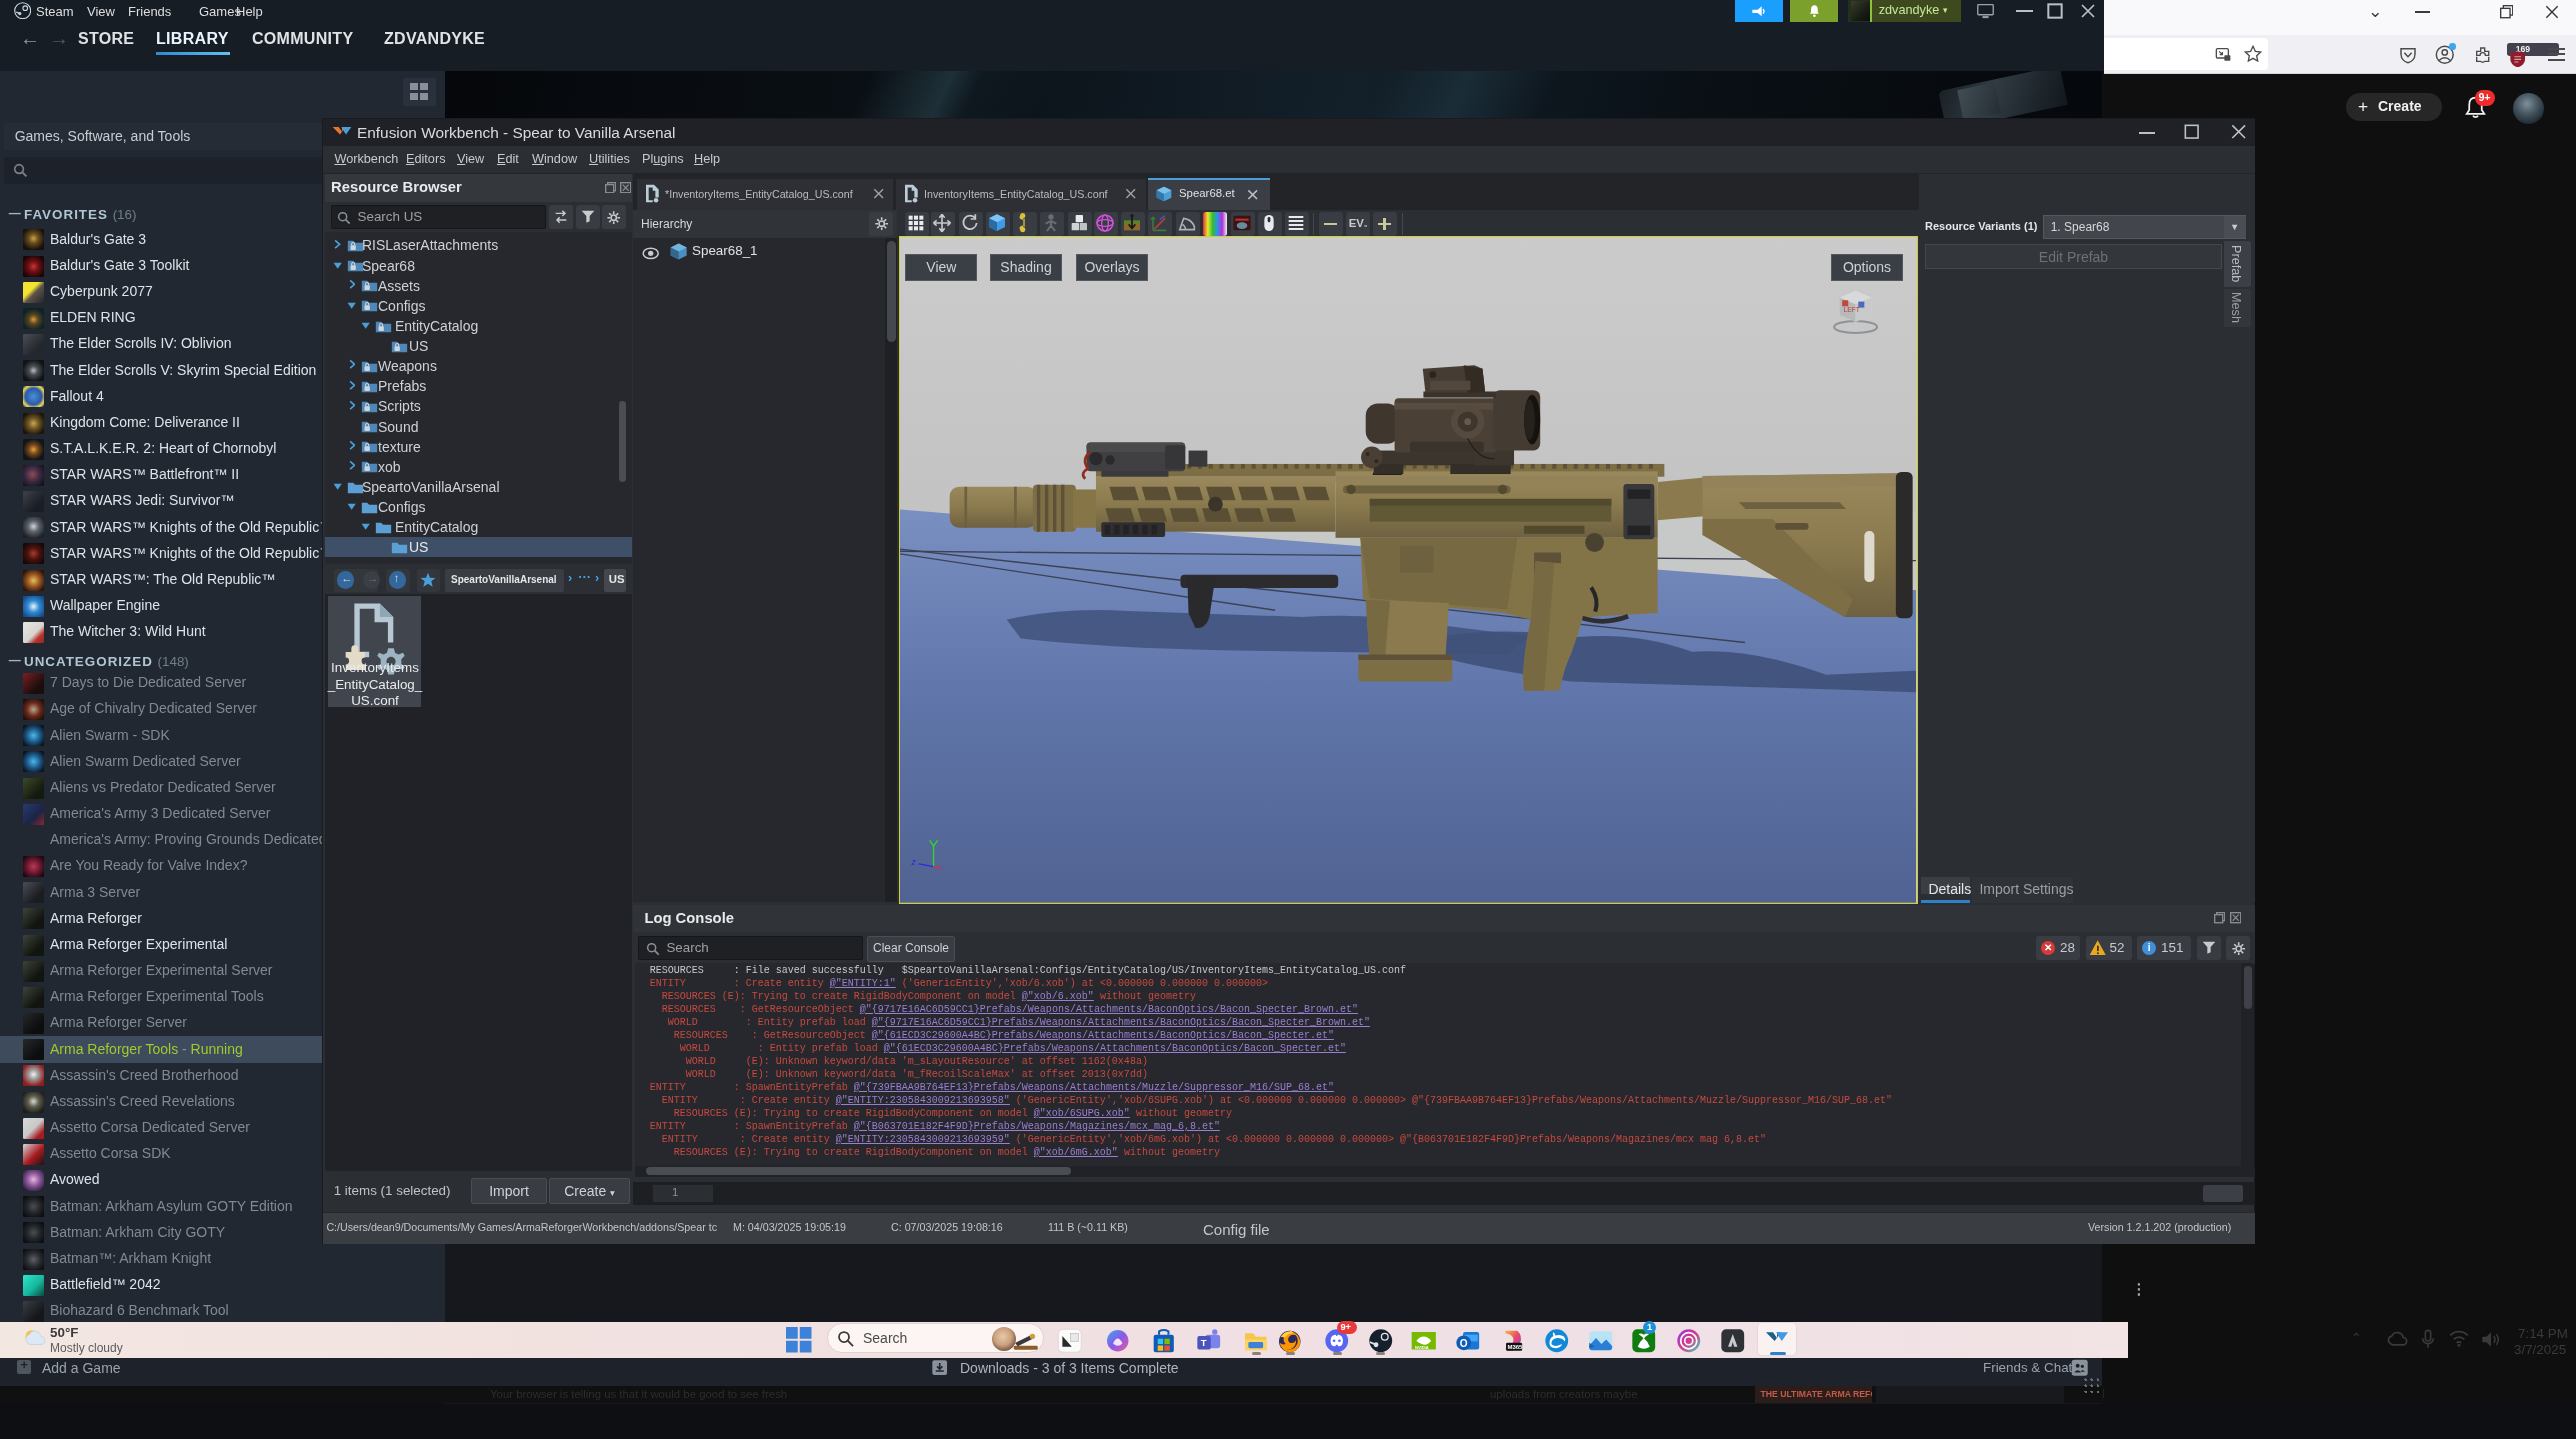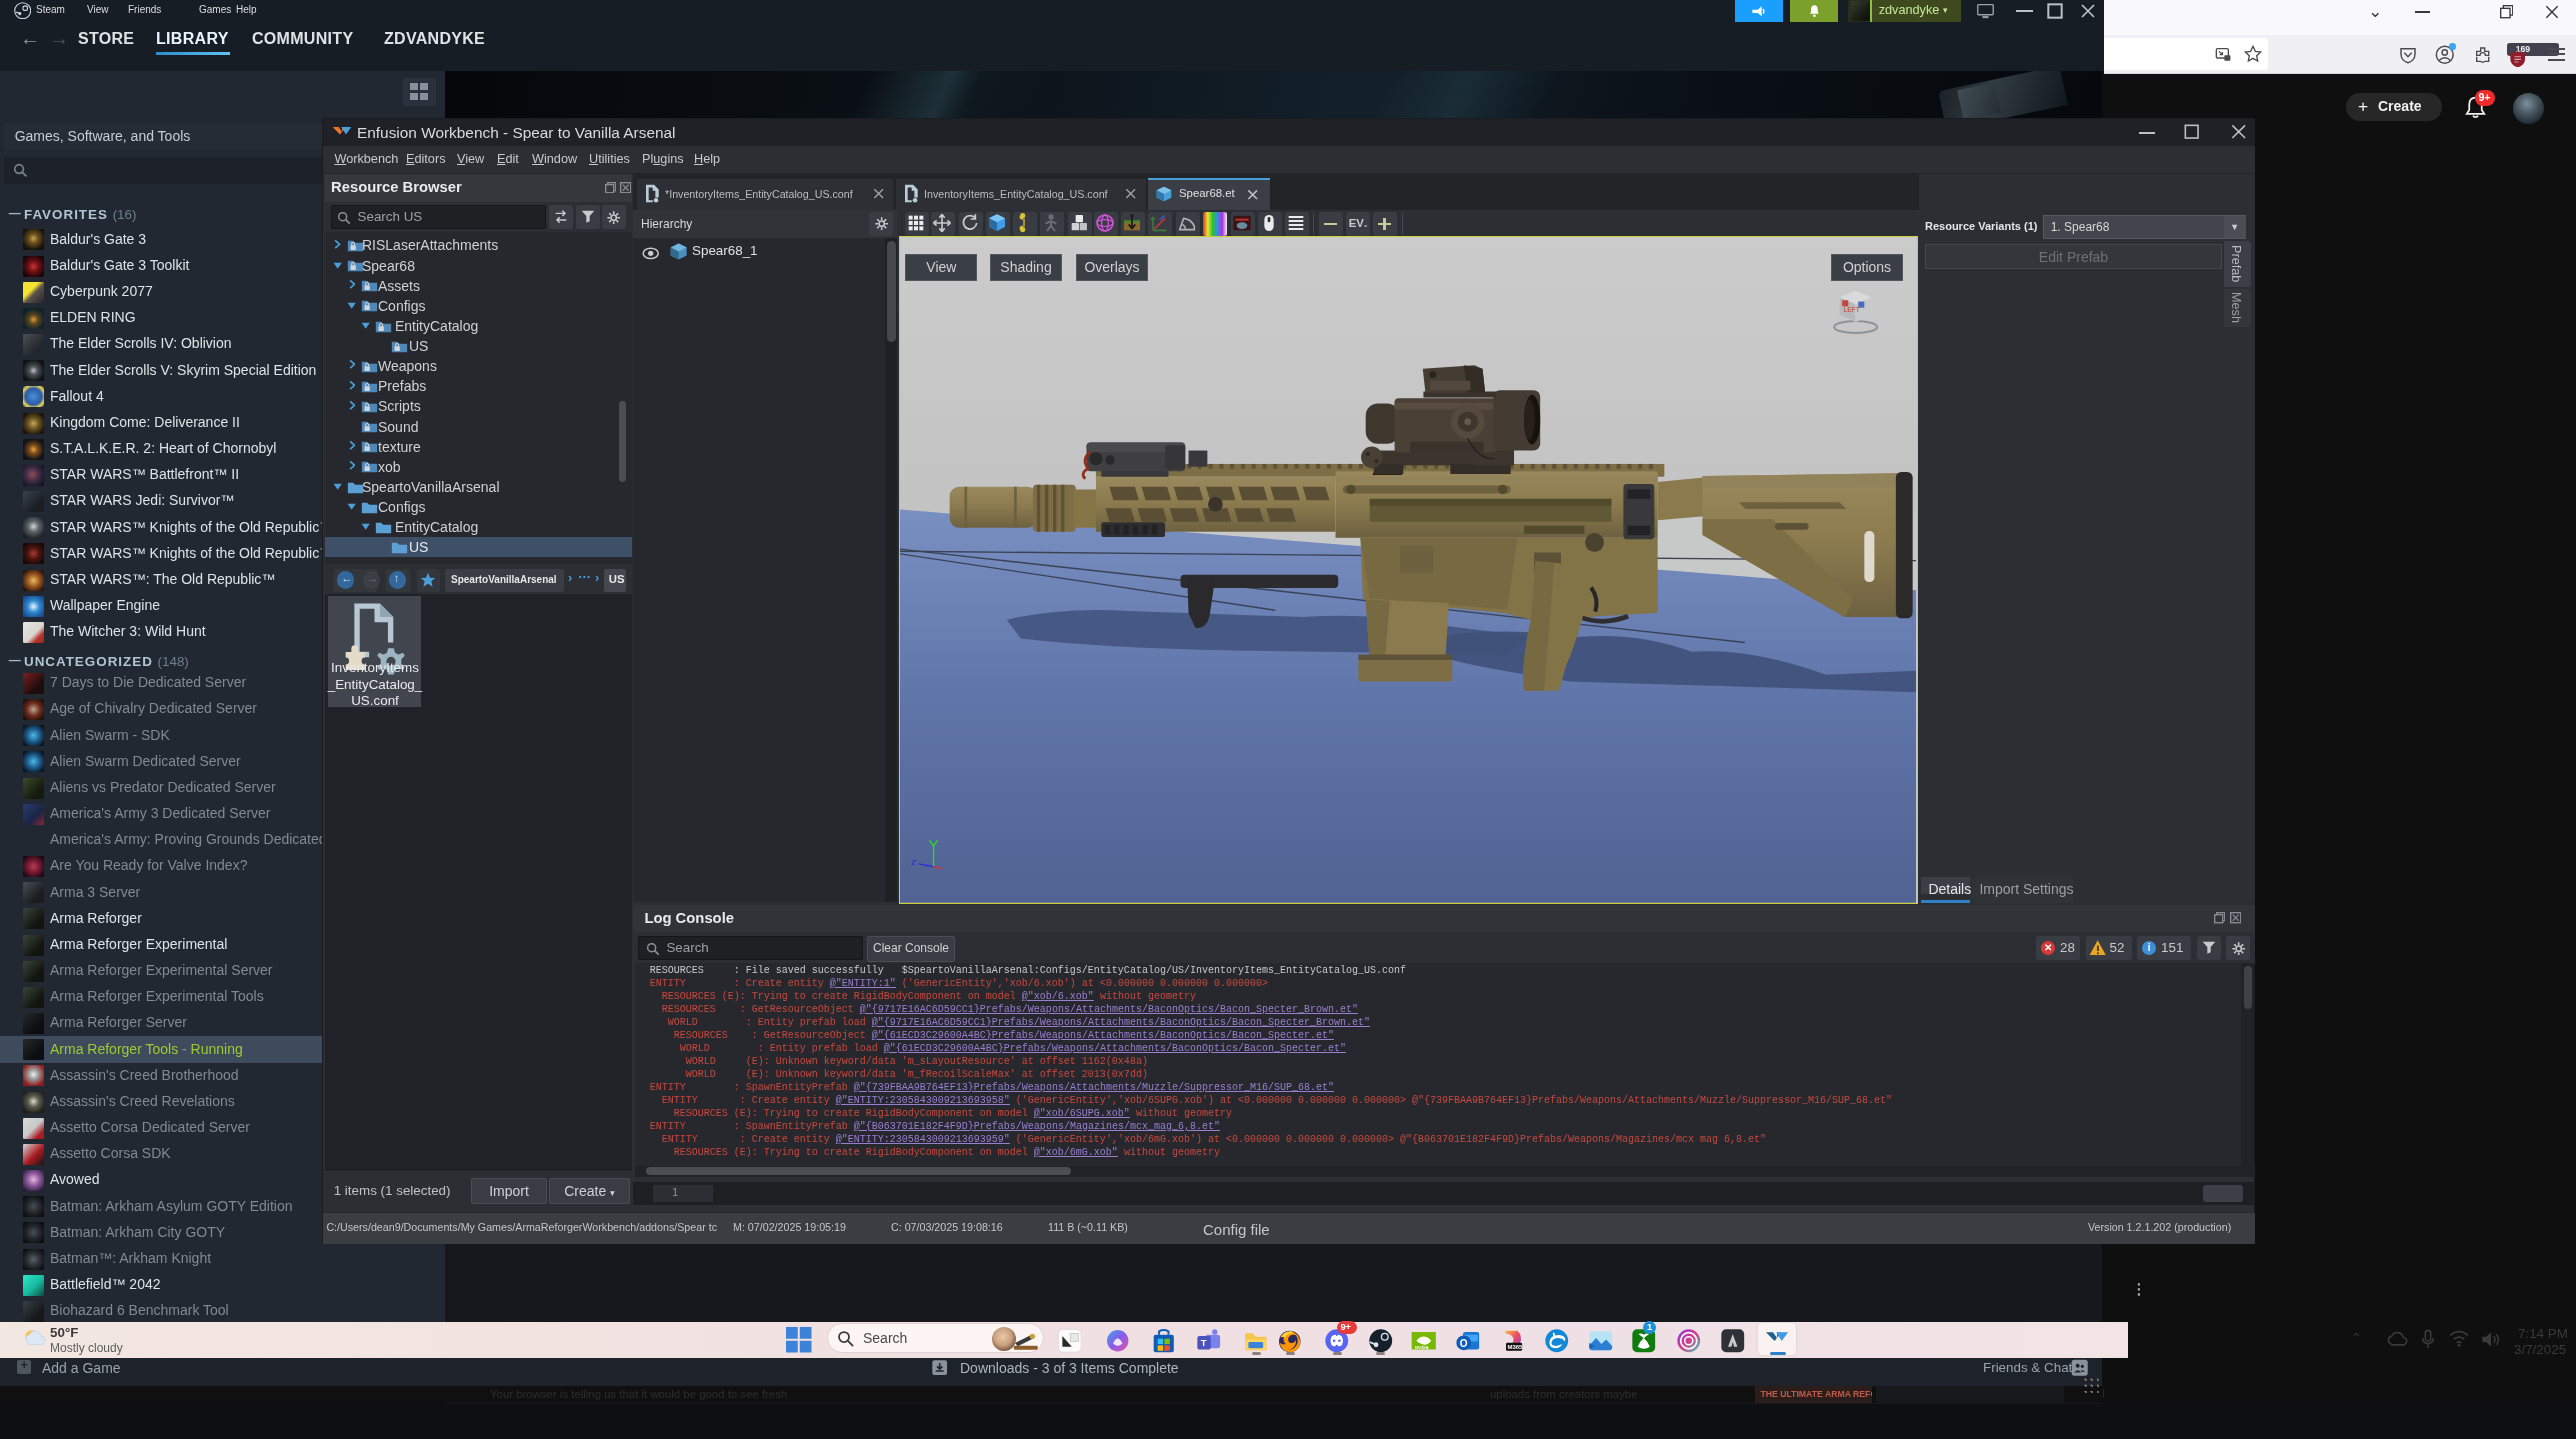--- a/index.html
+++ b/index.html
@@ -2,21 +2,21 @@
 <html style="font-size:10.7px"><head>
 <meta charset="utf-8">
 <style>
   html,body{margin:0;padding:0;background:#0e0f12;}
   #screen{position:relative;width:2576px;height:1440px;overflow:hidden;
     font-family:"Liberation Sans",sans-serif;-webkit-font-smoothing:antialiased;}
   .abs{position:absolute;}
   .txt{position:absolute;white-space:nowrap;}
   
   #steam-top{position:absolute;left:0;top:0;width:2576px;height:71px;background:#171d25;}
-  .smenu{color:#dcdedf;font-size:10px;}
+  .smenu{color:#dcdedf;font-size:13px;}
   .snav{font-weight:bold;font-size:16px;letter-spacing:0.3px;color:#dfe3e6;}
   #sidebar{position:absolute;left:0;top:71px;width:445px;height:1315px;background:#222831;}
   .gname{color:#dde3e8;font-size:14px;}
   .gdim{color:#828990;font-size:14px;}
   .gicon{position:absolute;left:23px;width:21px;height:21px;border-radius:1.3px;}
   
   #wb{position:absolute;left:322px;top:118px;width:1933px;height:1126px;background:#2b2e33;
       border:0.7px solid #191b1e;box-sizing:border-box;}
   .panelhead{background:#34373c;color:#e8eaec;font-weight:bold;font-size:14.8px;}
   .wbbtn{position:absolute;background:#3a3e45;border:0.7px solid #54575e;color:#cfd2d5;
@@ -1045,21 +1045,21 @@
       <div class="abs" style="left:310px;top:1063px;width:1622px;height:23px;background:#1d1f23;">
         <div class="abs" style="left:20px;top:2.7px;width:60px;height:17.4px;background:#2b2e33;">
             <div class="txt" style="left:19px;top:1.3px;font-size:11.4px;color:#8a9099;">1</div>
           </div>
         <div class="abs" style="left:1570px;top:2.7px;width:40px;height:17.4px;background:#3c3f45;border-radius:2.7px;"></div>
       </div>
     </div>
 
     <div class="abs" style="left:0;top:1093px;width:1932px;height:32px;background:#3a3d42;border-top:0.7px solid #26282c;box-sizing:border-box;">
       <div class="txt" style="left:3.4px;top:8px;font-size:10.7px;color:#c3c6c9;">C:/Users/dean9/Documents/My Games/ArmaReforgerWorkbench/addons/Spear tc</div>
-      <div class="txt" style="left:410px;top:8px;font-size:10.7px;color:#c3c6c9;">M: 07/02/2025 19:05:19</div>
+      <div class="txt" style="left:410px;top:8px;font-size:10.7px;color:#c3c6c9;">M: 04/03/2025 19:05:19</div>
       <div class="txt" style="left:568px;top:8px;font-size:10.7px;color:#c3c6c9;">C: 07/03/2025 19:08:16</div>
       <div class="txt" style="left:725px;top:8px;font-size:10.7px;color:#c3c6c9;">111 B (~0.11 KB)</div>
       <div class="txt" style="left:880px;top:8px;font-size:15px;color:#c3c6c9;">Config file</div>
       <div class="txt" style="left:1765px;top:8px;font-size:10.7px;color:#c3c6c9;">Version 1.2.1.202 (production)</div>
     </div>
   </div>
   <div id="taskbar">
     <svg class="abs" style="left:20px;top:5.4px;" width="27" height="25.5" viewBox="0 0 40 38">
       <circle cx="17" cy="14" r="9" fill="#f5c344"></circle>
       <path d="M10 22 A7 7 0 0 1 14 11 A9 9 0 0 1 31 14 A6 6 0 0 1 31 26 L14 26 A6 6 0 0 1 10 22" fill="#dce9f5" stroke="#b9cfe3" stroke-width="1"></path>

